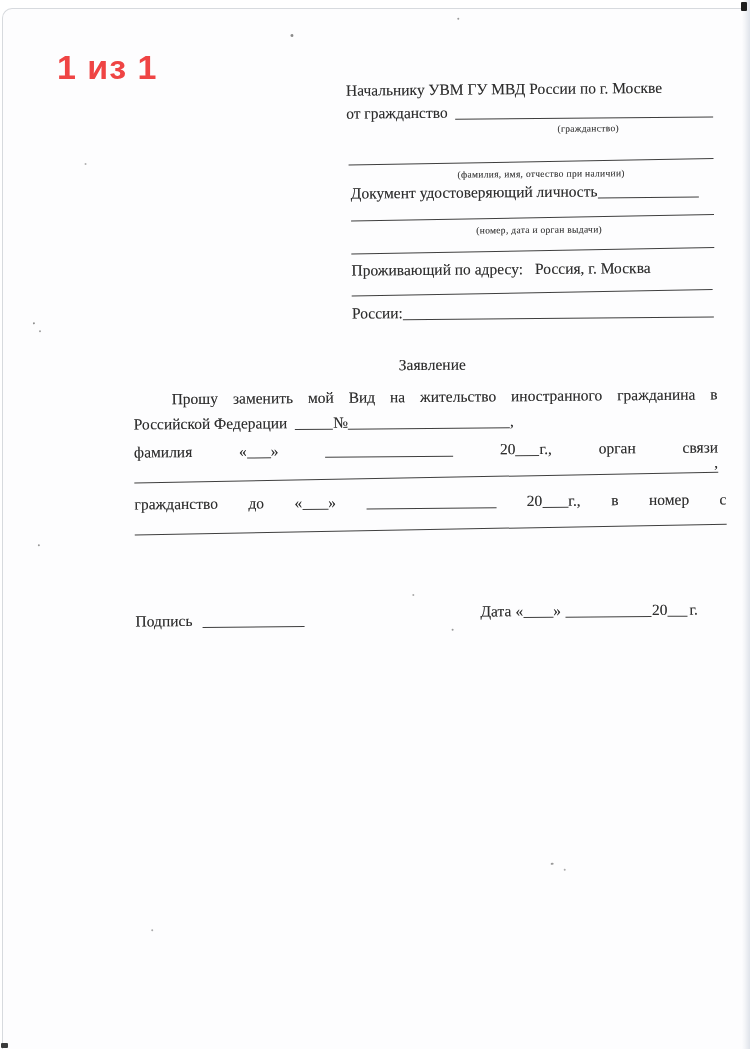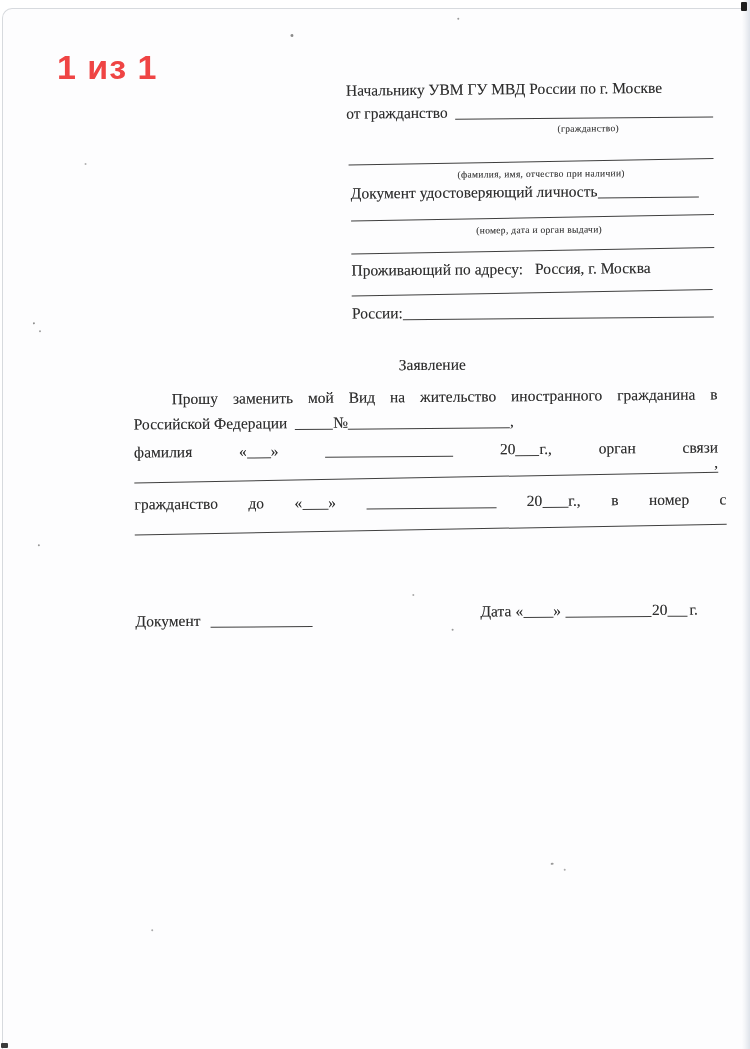--- a/index.html
+++ b/index.html
@@ -117,21 +117,21 @@
     <span>
       <span>20</span><span class="bl" style="width:26px;"></span><span>г.,</span>
     </span>
     <span>в</span>
     <span>номер</span>
     <span>с</span>
   </div>
   <div class="fline" style="left:133px;top:532px;width:592px;"></div>
 
   <div class="row t" style="left:133px;top:610px;">
-    <span>Документ</span>
+    <span>Подпись</span>
     <span class="bl" style="width:102px;margin-left:10px;"></span>
   </div>
 
   <div class="row t" style="left:478px;top:603px;">
     <span>Дата</span>
     <span style="margin-left:4px;">
       <span>«</span><span class="bl" style="width:30px;"></span><span>»</span>
     </span>
     <span class="bl" style="width:86px;margin-left:5px;"></span>
     <span>

